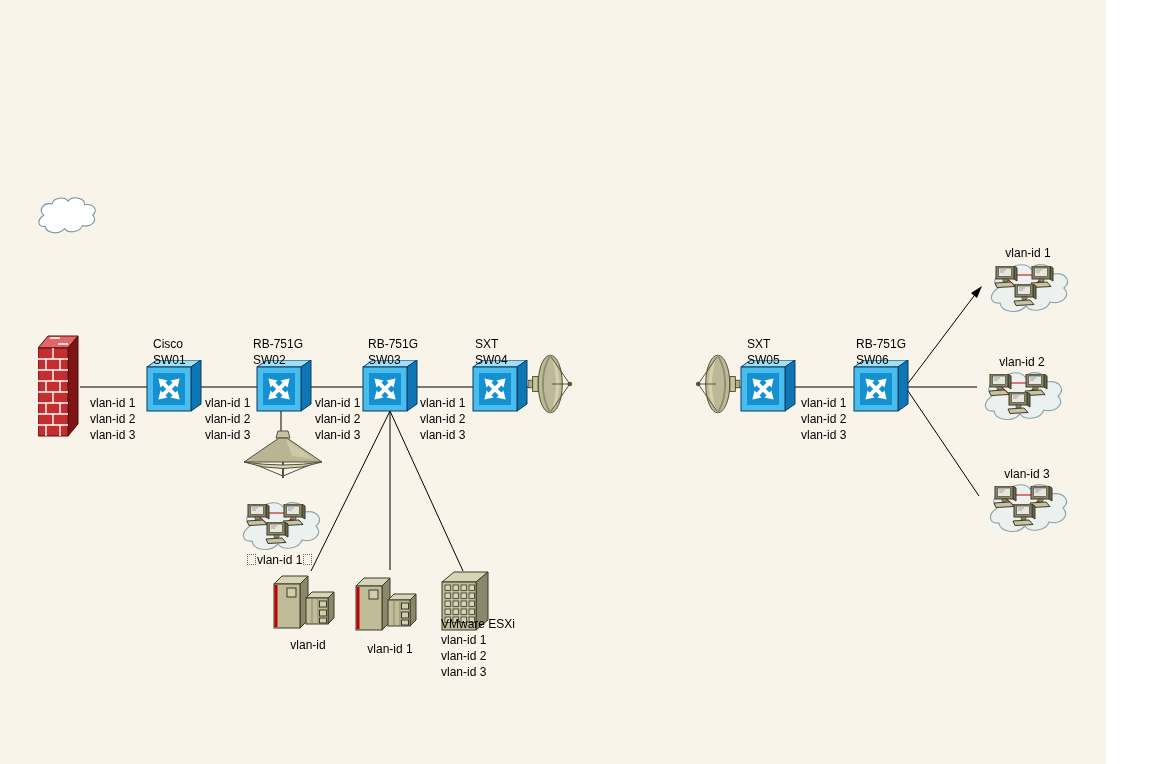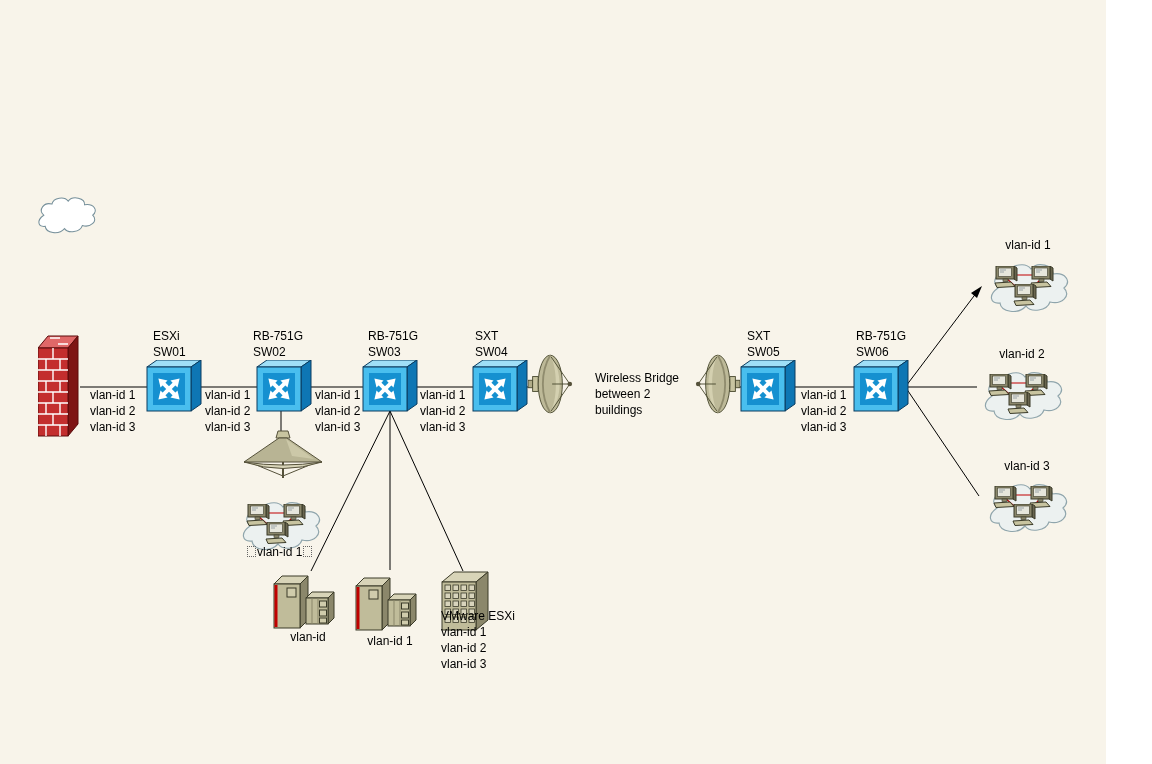--- a/index.html
+++ b/index.html
@@ -1,18 +1,18 @@
 <!DOCTYPE html>
 <html><head>
 <meta charset="utf-8">
 <style>
   html,body{margin:0;padding:0;}
   #canvas{position:relative;width:1152px;height:764px;background:#F8F4EA;overflow:hidden;
           font-family:"Liberation Sans",sans-serif;}
-  .lbl{position:absolute;font:12px/16px "Liberation Sans",sans-serif;color:#000;white-space:pre-line;}
+  .lbl{position:absolute;font:12px/16px "Liberation Sans",sans-serif;color:#000;white-space:pre-line;margin-top:8px;}
   .ctr{text-align:center;}
   .dev{position:absolute;}
   #right-margin{position:absolute;top:0;height:764px;left:1106px;width:46px;}
   .handle{display:inline-block;width:7px;height:9px;border:1px dotted #666;vertical-align:-1px;margin:0 1px;}
   svg{display:block;}
 </style>
 </head>
 <body>
 
 <div id="canvas" style="background: rgb(248, 244, 234);">
@@ -170,21 +170,21 @@
     <svg width="50" height="104">
         <use href="#sym-firewall"></use>
       </svg>
   </div>
 
   <div class="dev" style="left:146px;top:360px">
     <svg width="56" height="52">
         <use href="#sym-switch"></use>
       </svg>
     </div>
-  <div class="lbl" style="left:153px;top:328px">ESXi
+  <div class="lbl" style="left:153px;top:328px">Cisco
 SW01</div>
 
   <div class="dev" style="left:256px;top:360px">
     <svg width="56" height="52">
         <use href="#sym-switch"></use>
       </svg>
     </div>
   <div class="lbl" style="left:253px;top:328px">RB-751G
 SW02</div>
 
@@ -239,23 +239,20 @@
   <div class="dev" style="left:528px;top:350px">
     <svg width="52" height="68" viewBox="0 0 56 70">
         <use href="#sym-dish"></use>
       </svg>
     </div>
   <div class="dev" style="left:688px;top:350px;transform:scaleX(-1)">
     <svg width="52" height="68" viewBox="0 0 56 70">
         <use href="#sym-dish"></use>
       </svg>
     </div>
-  <div class="lbl" style="left:595px;top:370px">Wireless Bridge
-between 2
-buildings</div>
 
   <div class="dev" style="left:242px;top:428px">
     <svg width="82" height="52">
         <use href="#sym-lamp"></use>
       </svg>
     </div>
 
   <div class="dev" style="left:236px;top:492px">
     <svg width="88" height="62">
         <use href="#sym-lan-cloud"></use>

